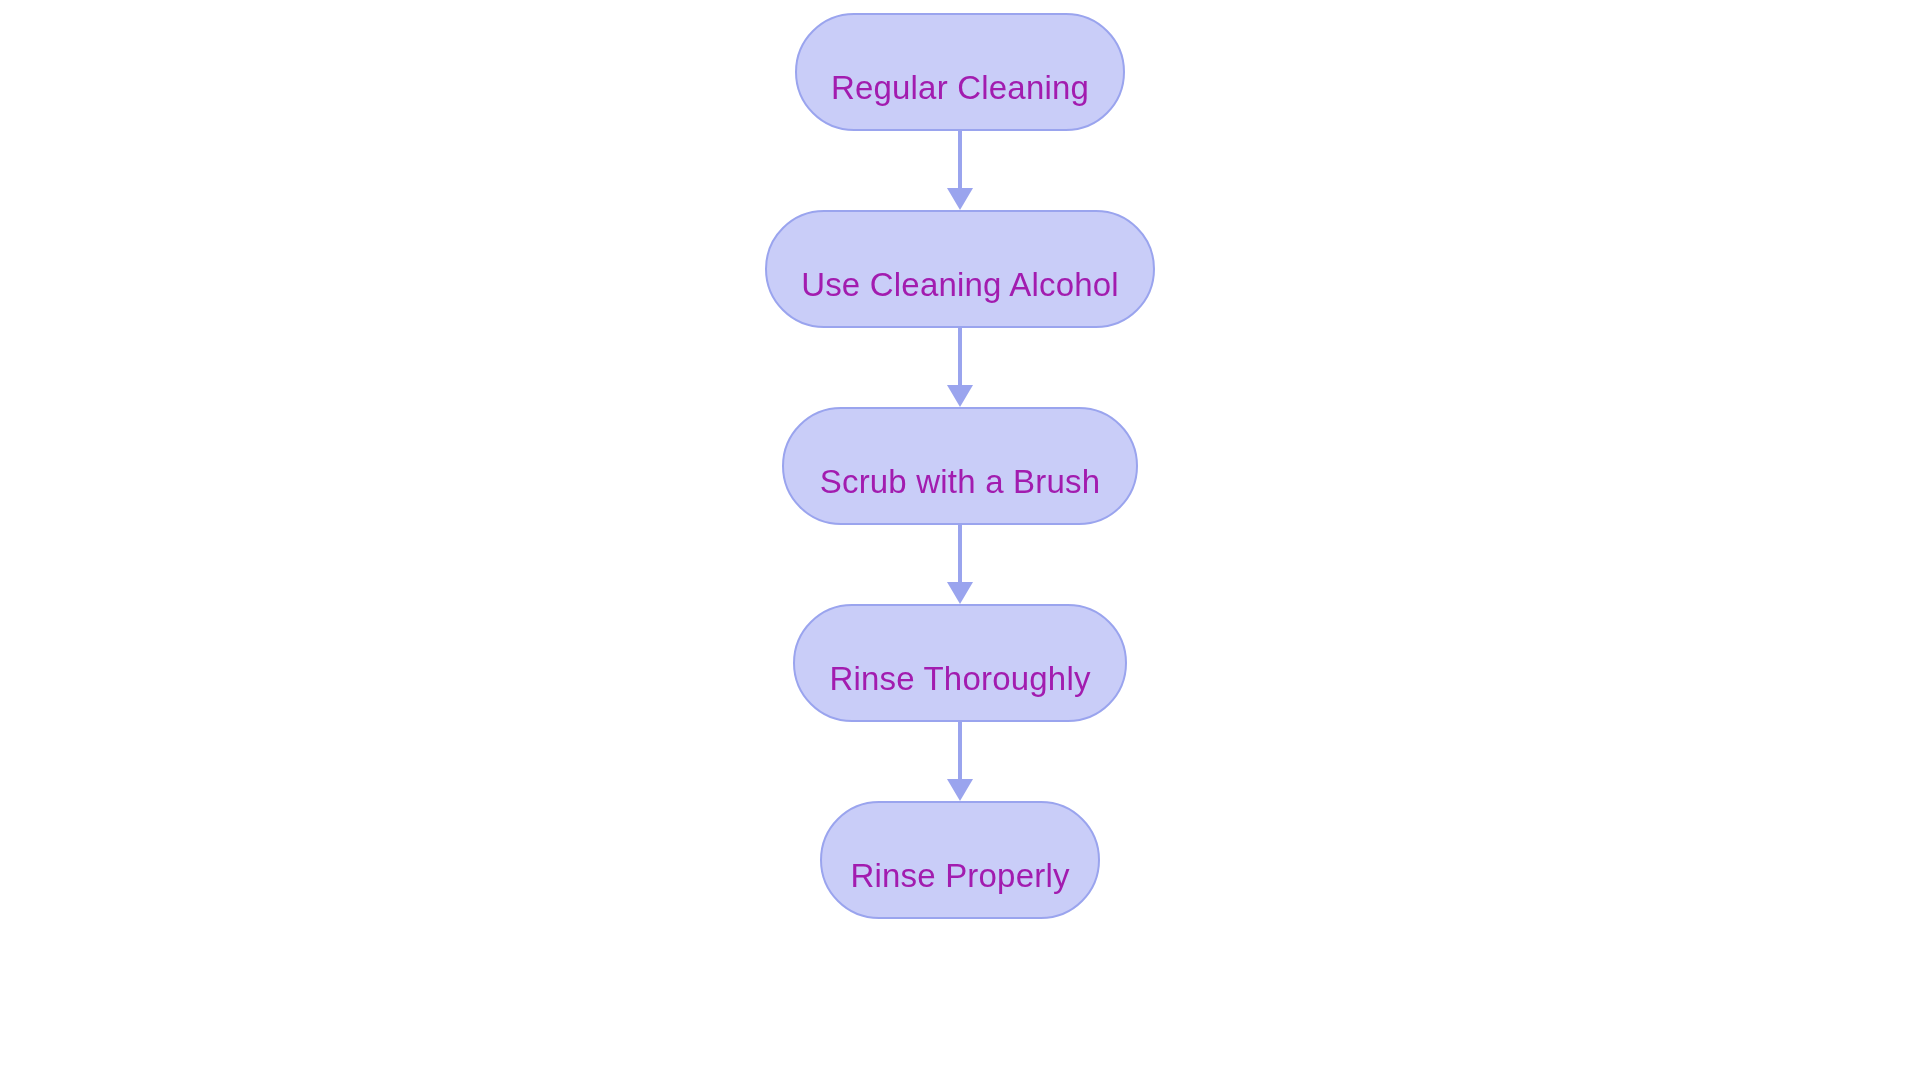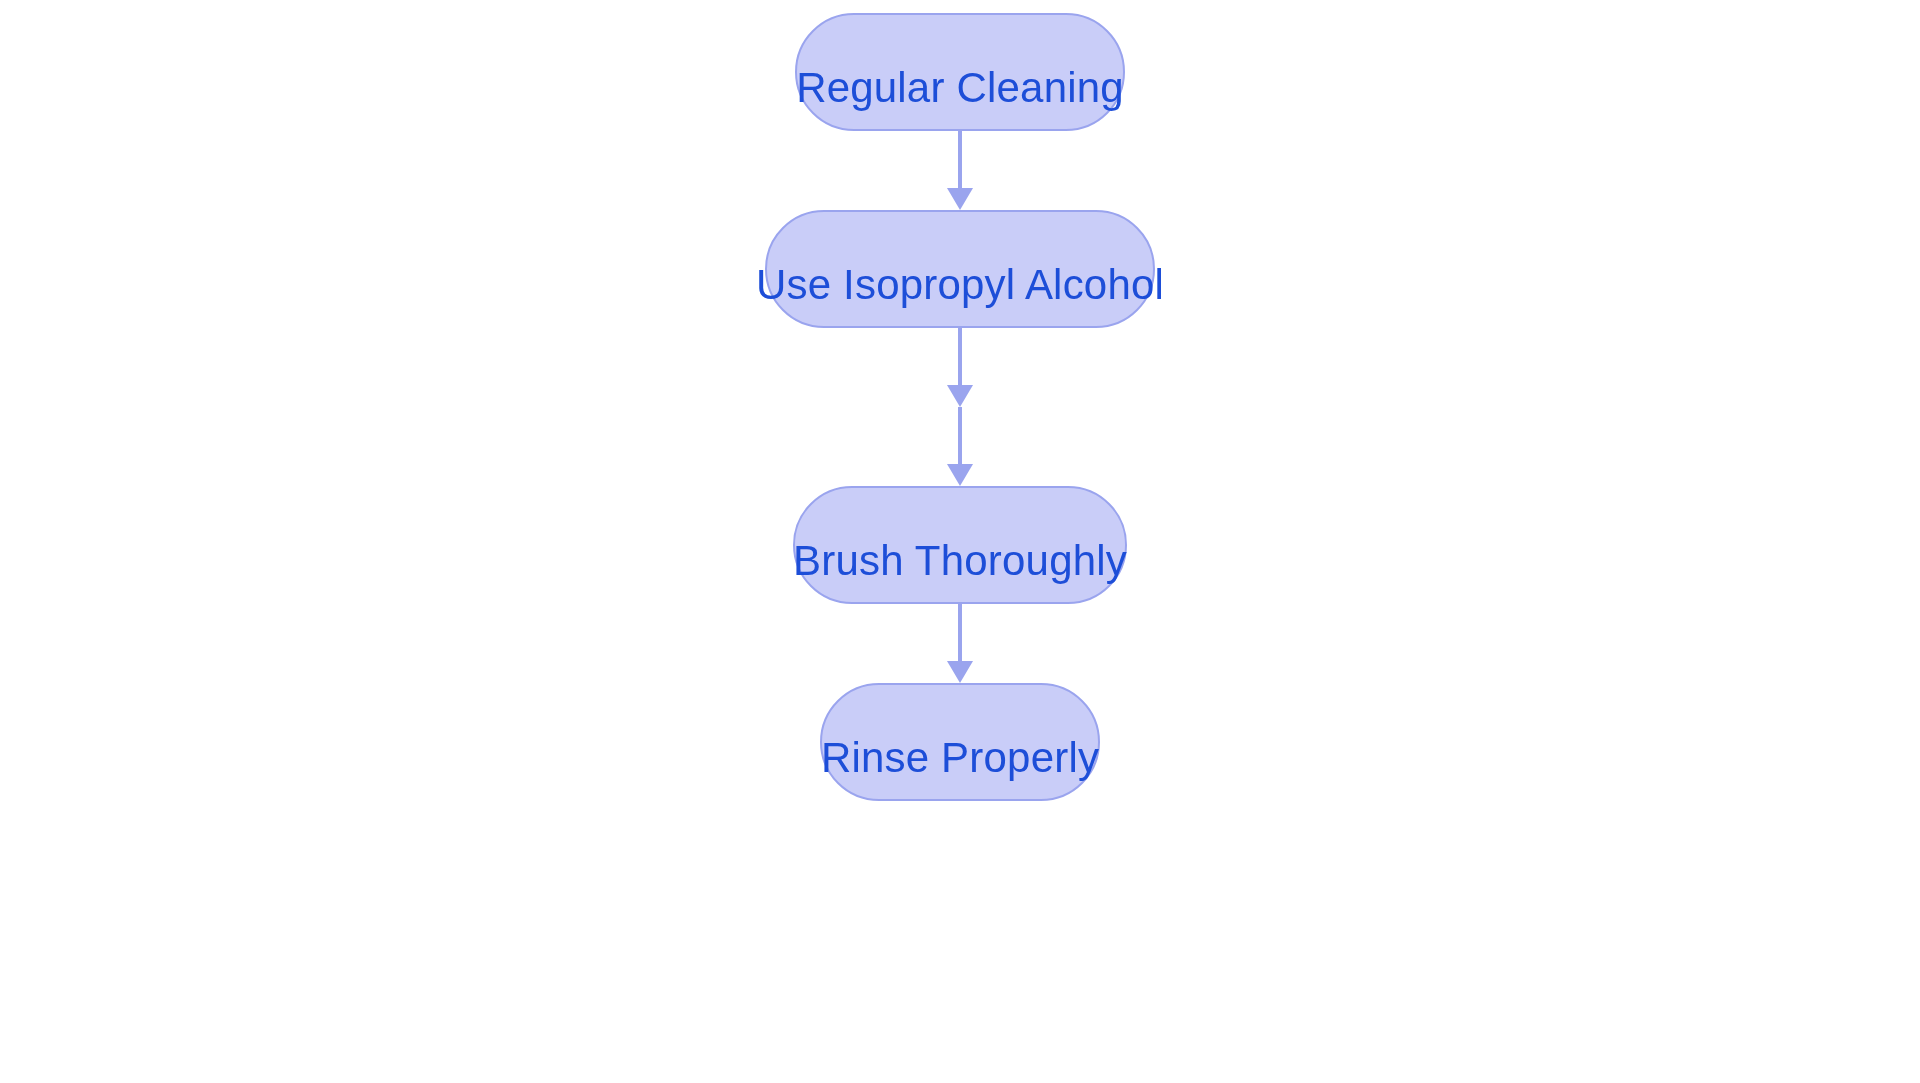--- a/index.html
+++ b/index.html
@@ -39,22 +39,22 @@
     align-items: center;
     justify-content: center;
     background: #c9cdf8;
     border: 2px solid #9aa4ee;
     border-radius: 62px;
     height: 118px;
     flex: 0 0 auto;
   }
 
   .node-label {
-    color: #1d4ed8;
-    font-size: 42px;
+    color: #a21caf;
+    font-size: 33px;
     line-height: 1;
     letter-spacing: 0.2px;
     white-space: nowrap;
     font-weight: 400;
     margin-top: 31px;
   }
 
   .connector {
     flex: 0 0 auto;
     position: relative;
@@ -105,36 +105,39 @@
     <div class="node node-0">
       <span class="node-label">Regular Cleaning</span>
     </div>
 
     <div class="connector conn-0">
       <div class="connector-line"></div>
       <div class="connector-head"></div>
     </div>
 
     <div class="node node-1">
-      <span class="node-label">Use Isopropyl Alcohol</span>
+      <span class="node-label">Use Cleaning Alcohol</span>
     </div>
 
     <div class="connector conn-1">
       <div class="connector-line"></div>
       <div class="connector-head"></div>
     </div>
 
+    <div class="node node-2">
+      <span class="node-label">Scrub with a Brush</span>
+    </div>
 
     <div class="connector conn-2">
       <div class="connector-line"></div>
       <div class="connector-head"></div>
     </div>
 
     <div class="node node-3">
-      <span class="node-label">Brush Thoroughly</span>
+      <span class="node-label">Rinse Thoroughly</span>
     </div>
 
     <div class="connector conn-3">
       <div class="connector-line"></div>
       <div class="connector-head"></div>
     </div>
 
     <div class="node node-4">
       <span class="node-label">Rinse Properly</span>
     </div>

